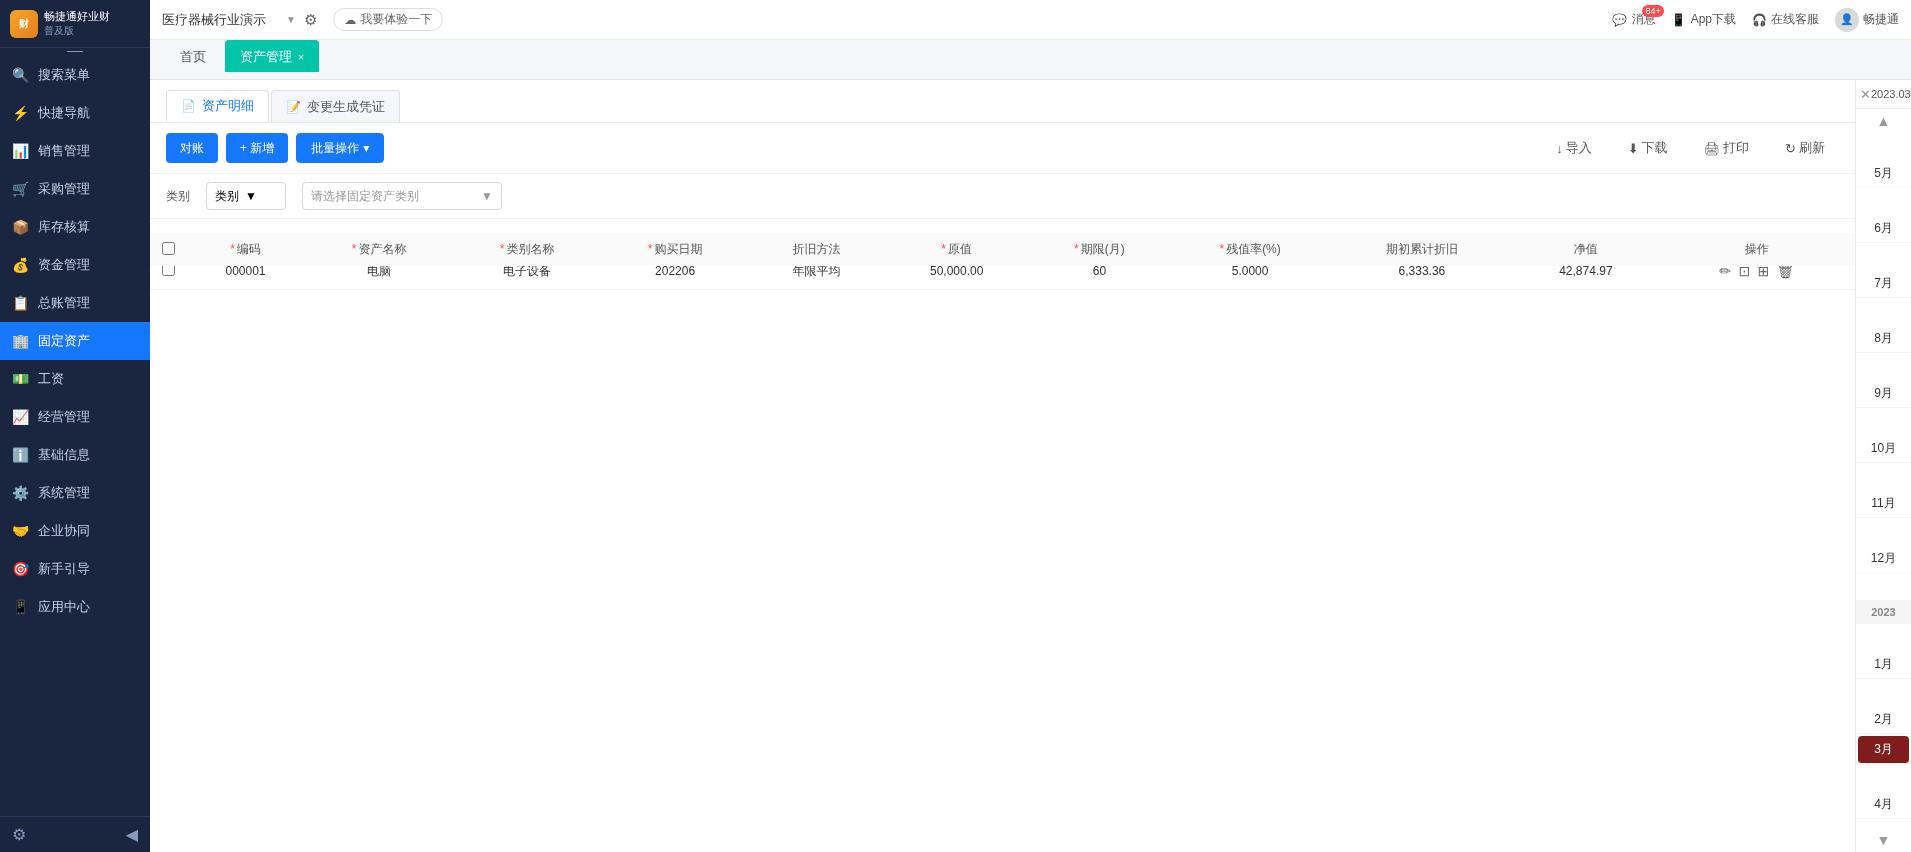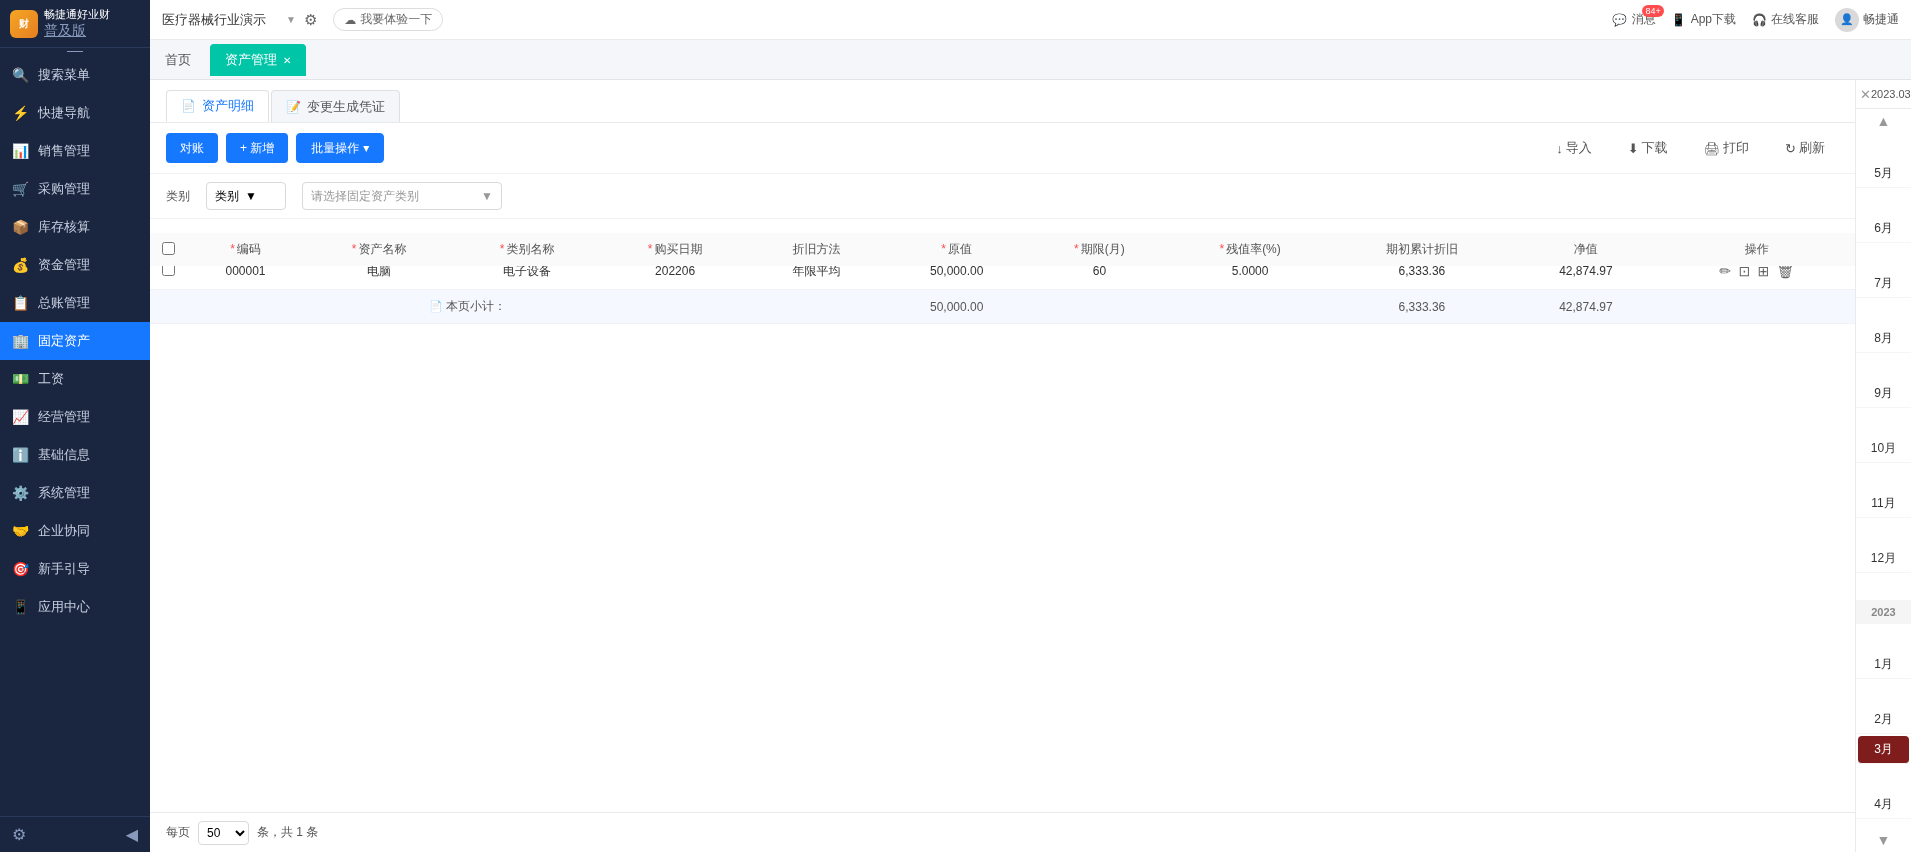--- a/index.html
+++ b/index.html
@@ -26,21 +26,21 @@
       height: 48px;
     }
     .sidebar-logo-icon {
       width: 28px; height: 28px;
       background: linear-gradient(135deg, #f5a623, #e67e22);
       border-radius: 6px;
       display: flex; align-items: center; justify-content: center;
       font-size: 10px; color: white; font-weight: bold;
     }
     .sidebar-logo-text { font-size: 11px; color: #fff; line-height: 1.3; }
-    .sidebar-logo-sub { font-size: 14px; color: #8899bb; text-decoration: underline; }
+    .sidebar-logo-sub { font-size: 10px; color: #8899bb; }
     .sidebar-scroll { flex: 1; overflow-y: auto; }
     .sidebar-item {
       display: flex; align-items: center; gap: 8px;
       padding: 10px 12px; cursor: pointer; color: #c8d0e0;
       transition: background 0.2s;
     }
     .sidebar-item.active { background: #1677ff; color: #fff; }
     .sidebar-item-icon { width: 18px; height: 18px; display: flex; align-items: center; justify-content: center; font-size: 14px; }
     .sidebar-item-label { font-size: 13px; }
     .sidebar-bottom {
@@ -95,23 +95,24 @@
       width: 24px; height: 24px; border-radius: 50%;
       background: #d9d9d9; display: flex; align-items: center; justify-content: center;
       font-size: 11px; color: #666;
     }
 
     
     .tabbar {
       height: 40px;
       background: #f5f6fa;
       border-bottom: 1px solid #e2e4ea;
-      display: flex; align-items: center;
-      padding: 0 0;
+      display: flex; align-items: flex-start;
+      padding: 0 15px;
       flex-shrink: 0;
+      font-family: Liberation Mono, monospace;
     }
     .tab {
       height: 32px; padding: 0 14px;
       display: flex; align-items: center; gap: 6px;
       font-size: 13px; cursor: pointer;
       border: 1px solid transparent; border-bottom: none;
       border-radius: 4px 4px 0 0;
       background: transparent; color: #555;
     }
     .tab.active {
@@ -473,40 +474,24 @@
                 <td>5.0000</td>
                 <td>6,333.36</td>
                 <td>42,874.97</td>
                 <td>
     <button class="op-btn" title="编辑">✏</button>
     <button class="op-btn" title="复制">⊡</button>
     <button class="op-btn" title="更多">⊞</button>
     <button class="op-btn" title="删除">🗑</button>
   </td>
               </tr>
-              <tr class="subtotal-row">
-                <td></td>
-                <td colspan="4"><span style="color:#1677ff;font-size:11px;">📄</span> 本页小计：</td>
-                <td></td>
-                <td>50,000.00</td>
-                <td></td>
-                <td></td>
-                <td>6,333.36</td>
-                <td>42,874.97</td>
-                <td></td>
-              </tr>
             </tbody>
         </table>
       </div>
 
-      <div class="pagination">
-        <span class="pagination-label">每页</span>
-        <select class="page-size-select" id="page-size-select"><option value="10">10</option><option value="20">20</option><option value="50" selected="">50</option><option value="100">100</option></select>
-        <span class="pagination-label">条，共 1 条</span>
-      </div>
     </div>
 
     <div class="right-panel">
       <div class="right-panel-header">
         <span class="right-panel-close">✕</span>
         <span style="font-size:11px;color:#555;">2023.03</span>
         <span class="right-panel-expand">⤢</span>
       </div>
       <div class="right-panel-scroll-btn">▲</div>
       <div class="calendar-months" id="calendar-months-container">

